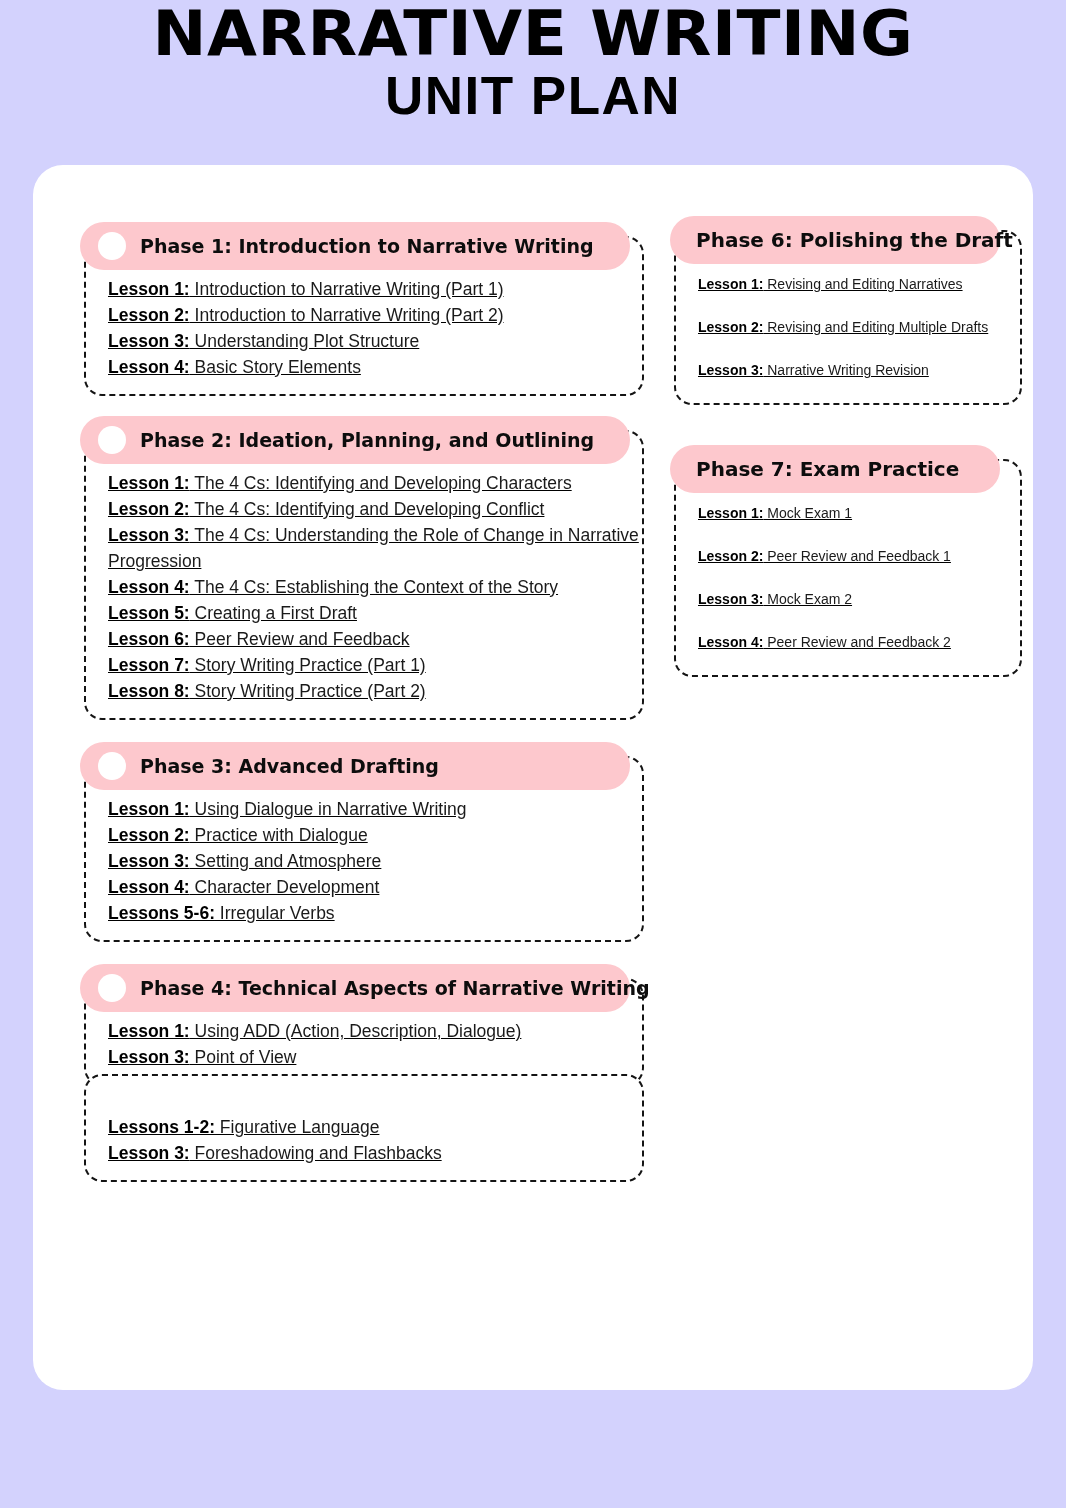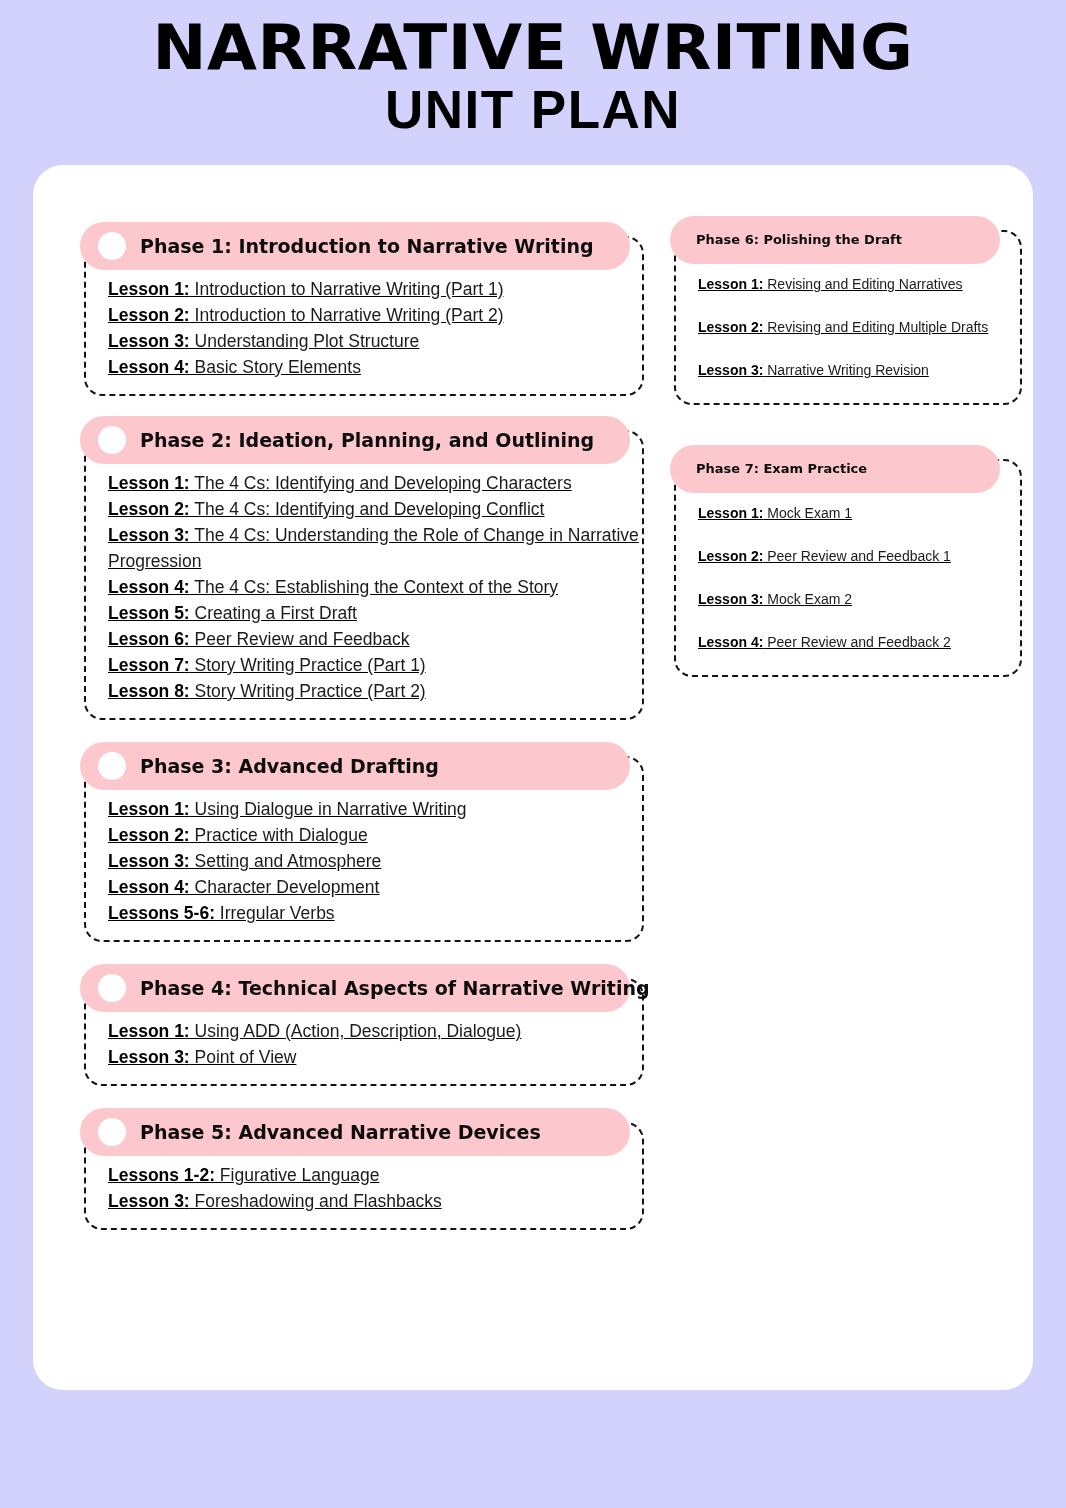--- a/index.html
+++ b/index.html
@@ -10,21 +10,21 @@
     width: 1066px;
     height: 1508px;
     background: #d3d2fd;
     font-family: "Liberation Sans", sans-serif;
     overflow: hidden;
   }
 
   
   .title-block {
     text-align: center;
-    padding-top: 16px;
+    padding-top: 2px;
   }
   .title-main {
     font-family: "DejaVu Sans", sans-serif;
     font-weight: 700;
     font-size: 62px;
     line-height: 64px;
     letter-spacing: 0.5px;
     color: #000000;
     transform: scaleX(1.04);
     white-space: nowrap;
@@ -127,21 +127,21 @@
 
   .pill-title {
     font-family: "DejaVu Sans", sans-serif;
     font-weight: 700;
     font-size: 19px;
     line-height: 22px;
     color: #0d0d0d;
     white-space: nowrap;
   }
   .col-right .pill-title {
-    font-size: 13px;
+    font-size: 20px;
     text-align: right;
   }
 
   
   .lessons-tight .lesson {
     font-size: 17.5px;
     line-height: 26px;
     color: #1a1a1a;
   }
   .lessons-loose .lesson {
@@ -223,24 +223,20 @@
           <div class="pill">
             <div class="pill-dot"></div>
             <div class="pill-title">Phase 4: Technical Aspects of Narrative Writing</div>
           </div>
           <div class="phase-body lessons-tight">
             <div class="lesson"><b>Lesson 1:</b><span> Using ADD (Action, Description, Dialogue)</span></div>
             <div class="lesson"><b>Lesson 3:</b><span> Point of View</span></div>
           </div>
         </div>
         <div class="phase p5">
-          <div class="pill">
-            <div class="pill-dot"></div>
-            <div class="pill-title">Phase 5: Advanced Narrative Devices</div>
-          </div>
           <div class="phase-body lessons-tight">
             <div class="lesson"><b>Lessons 1-2:</b><span> Figurative Language</span></div>
             <div class="lesson"><b>Lesson 3:</b><span> Foreshadowing and Flashbacks</span></div>
           </div>
         </div>
       </div>
     <div class="col-right">
         <div class="phase p6">
           <div class="pill">
             <div class="pill-title">Phase 6: Polishing the Draft</div>

